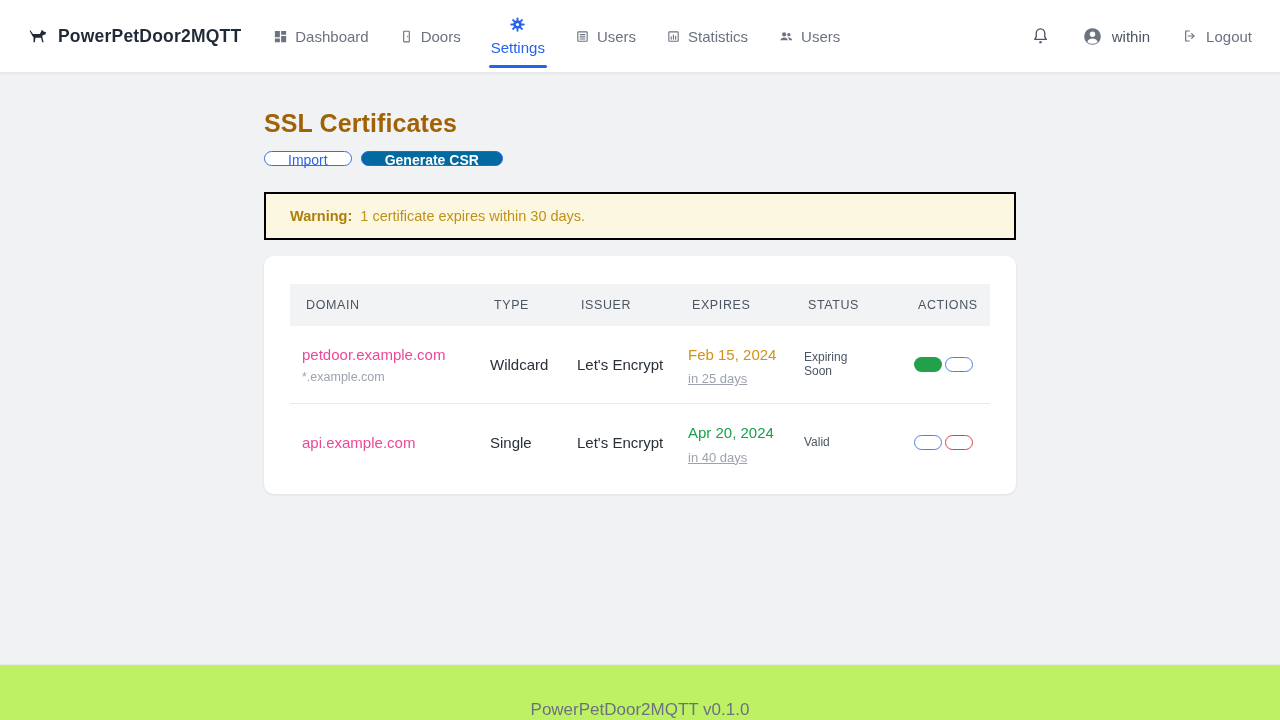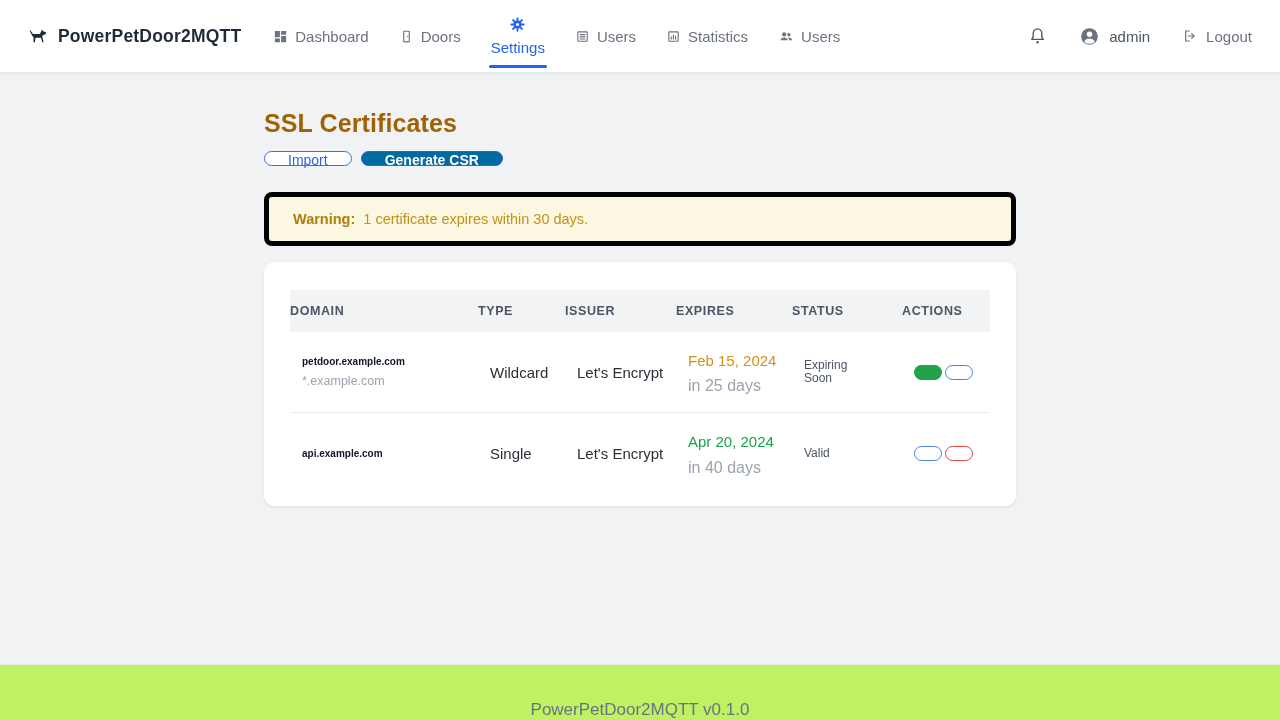--- a/index.html
+++ b/index.html
@@ -55,46 +55,46 @@
     background: #FFFFFF; border: 1px solid #3B6FE0; color: #2F66DE;
     padding: 0 23px;
   }
   .btn-solid {
     background: #0369a1; border: 1px solid #2563EB; color: #FFFFFF;
     font-weight: bold; padding: 0 23px;
   }
 
   .warning-banner {
     margin-top: 26px;
-    background: #FCF7E1; border: 5px solid #000000; border-radius: 8px;
+    background: #FCF7E1; border: 2px solid #000000; border-radius: 0;
     padding: 14px 24px; font-size: 14.5px; color: #C0911A;
     display: flex; gap: 8px; align-items: baseline;
   }
   .warning-label { font-weight: bold; color: #AE7E0B; }
 
   
   .card {
     margin-top: 16px; background: #FFFFFF; border-radius: 10px;
     box-shadow: 0 1px 3px rgba(16,24,40,.08);
     padding: 28px 26px 12px;
   }
   table.cert-table { width: 100%; border-collapse: collapse; table-layout: fixed; }
   .cert-table th {
     background: #F1F3F5; text-align: left;
-    font-size: 12.5px; font-weight: bold; color: #4B5563; letter-spacing: .6px;
-    padding: 14px 0;
+    font-size: 12.5px; font-weight: normal; color: #4B5563; letter-spacing: .6px;
+    padding: 14px 16px;
   }
   .cert-table td {
     padding: 17px 12px; vertical-align: middle; font-size: 15px; color: #2A3038;
   }
   .cert-table tr.row-divided td { border-bottom: 1px solid #E8EAED; }
-  .cell-domain-primary { font-weight: bold; color: #0f172a; font-size: 10px; }
+  .cell-domain-primary { font-weight: normal; color: #ec4899; font-size: 15px; }
   .cell-domain-alt { font-size: 12.5px; color: #9CA3AF; margin-top: 7px; }
   .cell-date { line-height: 1.55; }
-  .cell-days { font-size: 16px; color: #9CA3AF; margin-top: 5px; }
+  .cell-days { font-size: 13px; color: #9CA3AF; margin-top: 5px; text-decoration: underline; }
   .cell-status { font-size: 12px; color: #4B5563; line-height: 1.1; display: block; max-width: 62px; }
   .pill-group { display: flex; gap: 3px; align-items: center; }
   .pill {
     width: 28px; height: 15px; border-radius: 8px; cursor: pointer;
     border: 1px solid transparent; background: transparent; padding: 0;
   }
   .pill-filled { border: none; }
   .pill-outline { background: #FFFFFF; border-width: 1px; border-style: solid; }
 
   
@@ -197,21 +197,21 @@
       </svg>
     </button>
     <div class="user-chip">
       <span style="display:inline-flex">
         <svg width="21" height="21" viewBox="0 0 24 24">
           <circle cx="12" cy="12" r="9.5" fill="#6B7280"></circle>
           <circle cx="12" cy="9.4" r="3.1" fill="#FFFFFF"></circle>
           <path d="M5.9 18.2c1.4-2.6 3.5-3.8 6.1-3.8s4.7 1.2 6.1 3.8a9.5 9.5 0 0 1-12.2 0z" fill="#FFFFFF"></path>
         </svg>
       </span>
-      <span>admin</span>
+      <span>within</span>
     </div>
     <button class="logout">
       <span style="display:inline-flex">
         <svg width="16" height="16" viewBox="0 0 24 24" fill="none" stroke="currentColor" stroke-width="1.8" stroke-linecap="round">
           <path d="M11 4.5H5.5v15H11"></path>
           <path d="M14.5 8.5L18 12l-3.5 3.5"></path>
           <path d="M17.5 12H9.5"></path>
         </svg>
       </span>
       <span>Logout</span>

